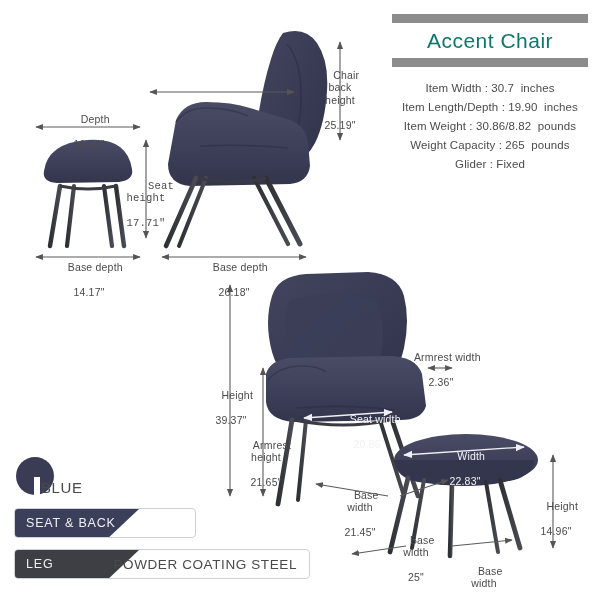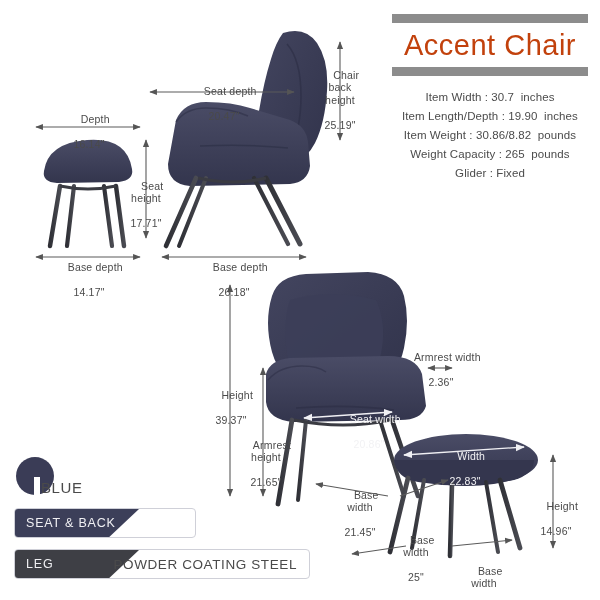--- a/index.html
+++ b/index.html
@@ -24,21 +24,21 @@
     white-space:pre;
     letter-spacing:.2px;
   }
   .lbl.white{color:#f2f2f4;}
   .lbl .v{display:block;}
 
   
   #spec-panel{position:absolute;left:392px;top:14px;width:196px;}
   .rule{height:9px;background:#8c8c8c;width:100%;}
   #title{
-    font-size:29px;color:#c2410c;text-align:center;
+    font-size:21px;color:#0f766e;text-align:center;
     letter-spacing:.5px;margin:6px 0 5px 0;font-weight:400;
     font-family:"Liberation Sans", sans-serif;
   }
   #spec-list{margin-top:12px;text-align:right;}
   .spec-row{
     font-size:11.5px;color:#4b4b4b;line-height:19px;white-space:pre;
     letter-spacing:.1px;
     text-align:center;
   }
 
@@ -206,31 +206,27 @@
 
   <div class="lbl" style="left:54px;top:100px;width:70px;">
     <span>Depth</span>
     <span class="v">16.14"</span>
   </div>
   <div class="lbl" style="left:50px;top:248px;width:78px;">
     <span>Base depth</span>
     <span class="v">14.17"</span>
   </div>
 
-  <div class="lbl" style="left:186px;top:72px;width:76px;">
-    <span>Seat depth</span>
-    <span class="v">20.47"</span>
-  </div>
   <div class="lbl" style="left:316px;top:56px;width:48px;">
     <span style="white-space:pre-line;">Chair
 back
 height</span>
     <span class="v">25.19"</span>
   </div>
-  <div class="lbl" style="left:122px;top:167px;width:48px;">
+  <div class="lbl" style="left:122px;top:167px;width:48px;font-family:Liberation Mono, monospace;">
     <span style="white-space:pre-line;">Seat
 height</span>
     <span class="v">17.71"</span>
   </div>
   <div class="lbl" style="left:194px;top:248px;width:80px;">
     <span>Base depth</span>
     <span class="v">26.18"</span>
   </div>
 
   <div class="lbl" style="left:206px;top:376px;width:50px;">

